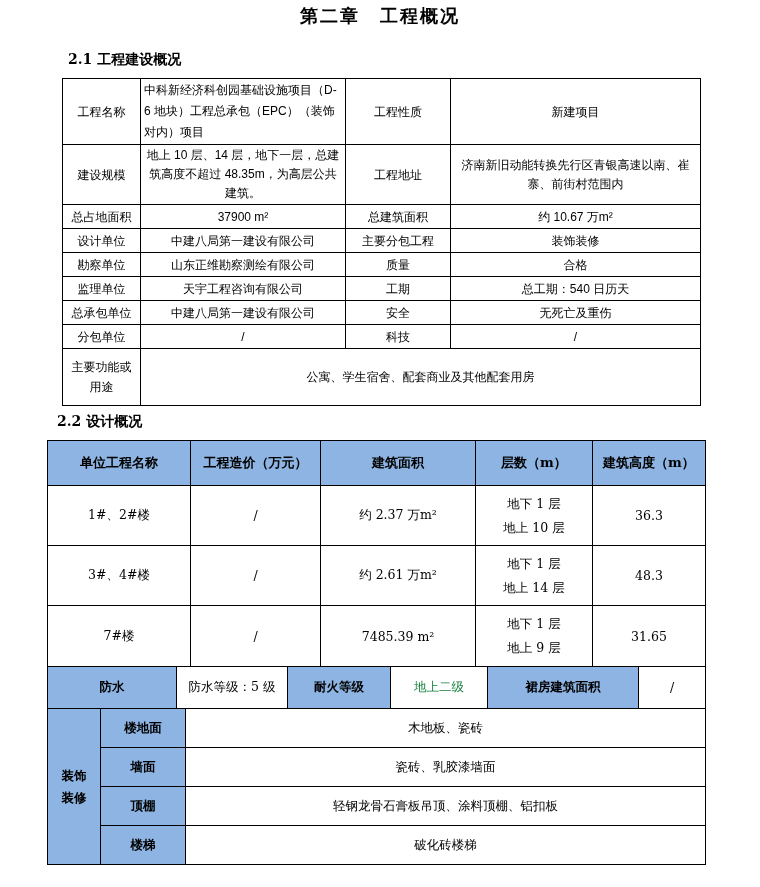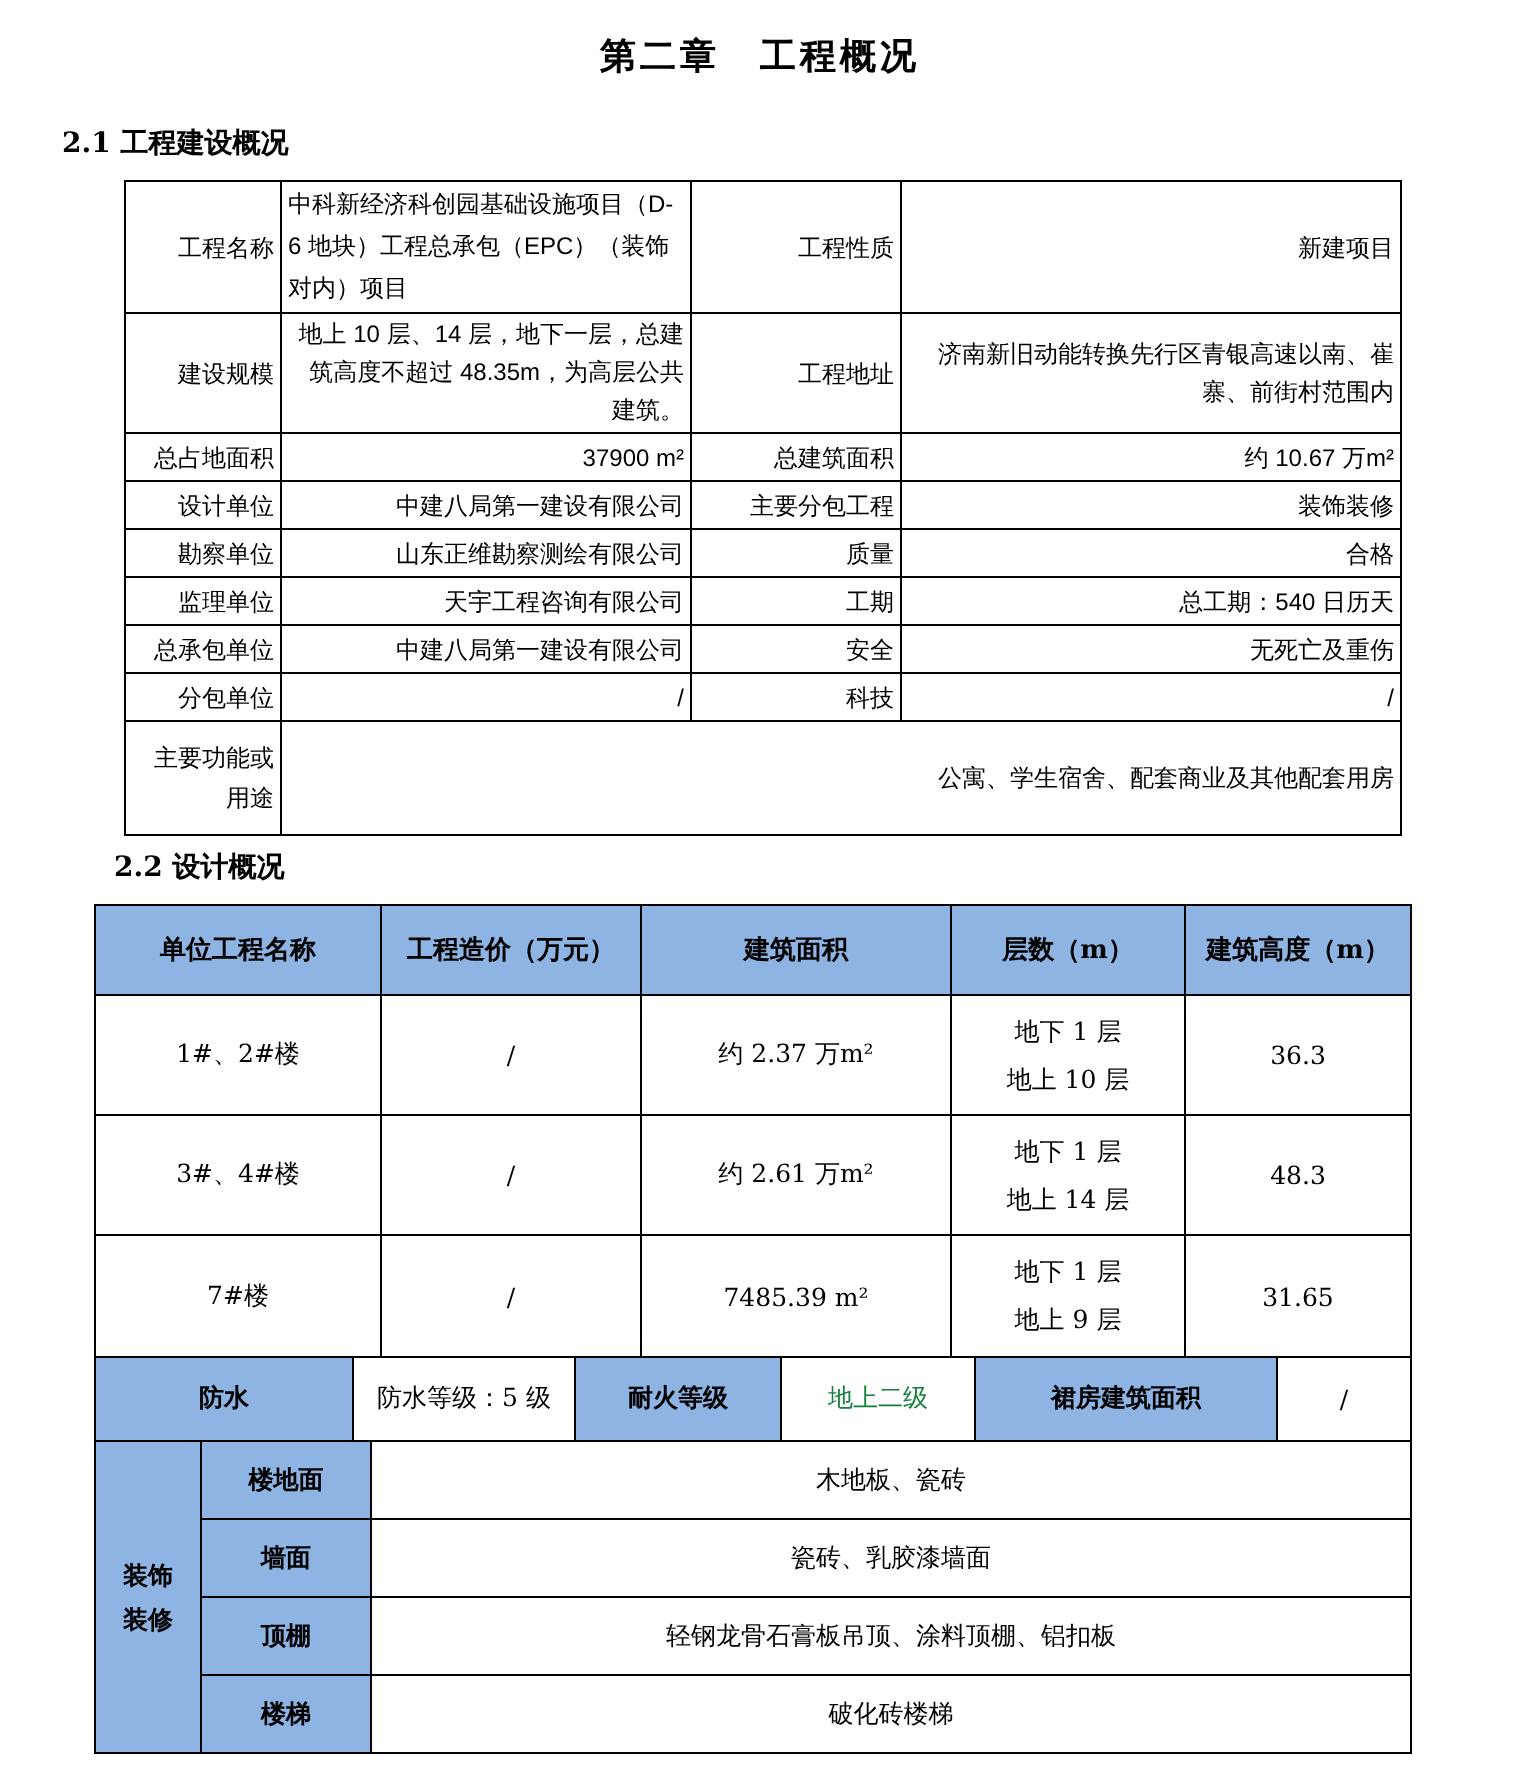--- a/index.html
+++ b/index.html
@@ -10,36 +10,36 @@
     color: #000;
     font-family: "Liberation Sans", sans-serif;
     overflow: hidden;
   }
   .page-title {
     text-align: center;
     font-family: "DejaVu Serif", serif;
     font-weight: bold;
     font-size: 18px;
     letter-spacing: 2px;
-    padding-top: 16px;
+    padding-top: 4px;
   }
   .sec-heading {
     font-family: "DejaVu Serif", serif;
     font-weight: bold;
     font-size: 14px;
   }
-  .sec-heading.s1 { margin: 23px 0 9px 31px; }
+  .sec-heading.s1 { margin: 23px 0 9px 68px; }
   .sec-heading.s2 { margin: 7px 16px 9px 57px; }
 
   table { border-collapse: collapse; table-layout: fixed; }
   td { border: 1px solid #000; vertical-align: middle; overflow: hidden; padding: 1px 3px; }
 
   
   .t1 { width: 638px; margin-left: 62px; font-size: 12px; }
-  .t1 td { text-align: right; line-height: 20px; }
+  .t1 td { text-align: center; line-height: 20px; }
   .t1 .lh21 { line-height: 21px; margin-top: 18px; }
   .t1 .lh19 { line-height: 19px; }
   .t1 .left { text-align: left; }
 
   
   .t2 { width: 658px; margin-left: 47px; font-family: "DejaVu Serif", serif; font-size: 12.5px; }
   .t2 td { text-align: center; }
   .t2b, .t2c { margin-top: -1px; }
   .blue { background: var(--blue, #8DB4E2); }
   .bold { font-weight: bold; margin-left: 34px; }

